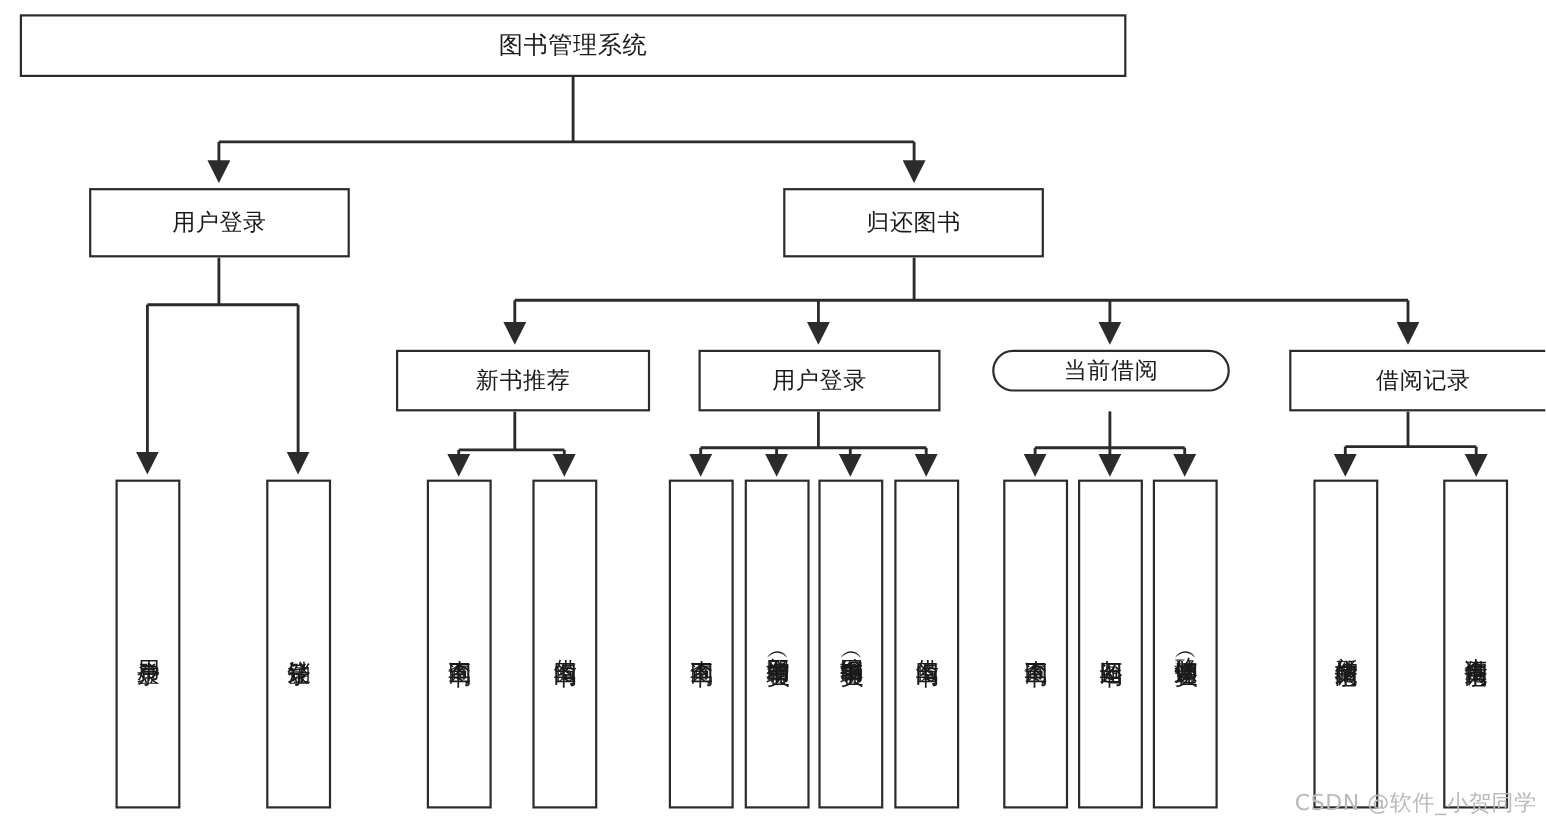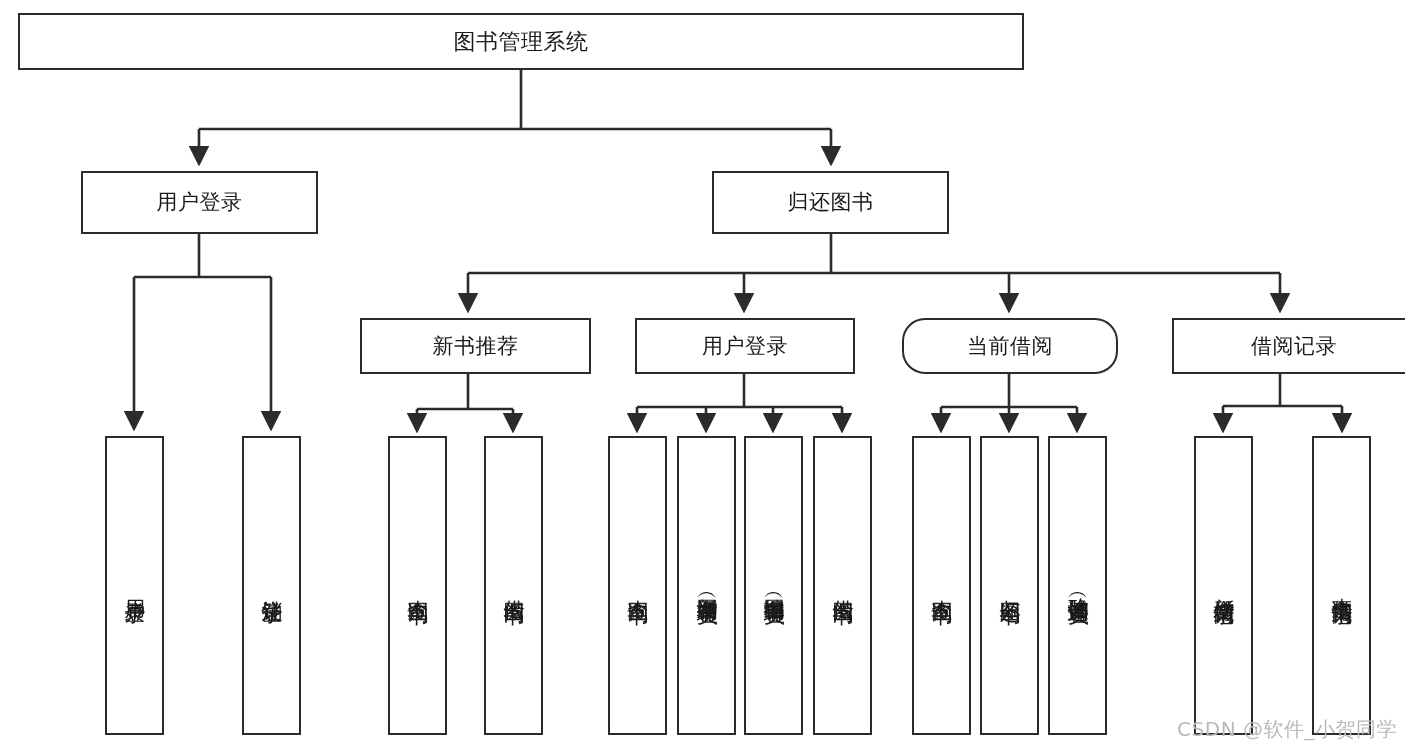--- a/index.html
+++ b/index.html
@@ -132,21 +132,21 @@
   <div class="node" style="left:712px; top:171px; width:237px; height:63px;">
     <span class="label">归还图书</span>
   </div>
 
   <div class="node" style="left:360px; top:318px; width:231px; height:56px;">
     <span class="label">新书推荐</span>
   </div>
   <div class="node" style="left:635px; top:318px; width:220px; height:56px;">
     <span class="label">用户登录</span>
   </div>
-  <div class="node" style="left:902px; top:318px; width:216px; height:56px;border-radius:23px;">
+  <div class="node" style="left:902px; top:318px; width:216px; height:38px;border-radius:23px;">
     <span class="label">当前借阅</span>
   </div>
   <div class="node" style="left:1172px; top:318px; width:244px; height:56px;">
     <span class="label">借阅记录</span>
   </div>
 
   <div class="node leaf" style="left:105px; top:436px; width:59px; height:299px;">
     <span class="label">用户登录</span>
   </div>
   <div class="node leaf" style="left:242px; top:436px; width:59px; height:299px;">

